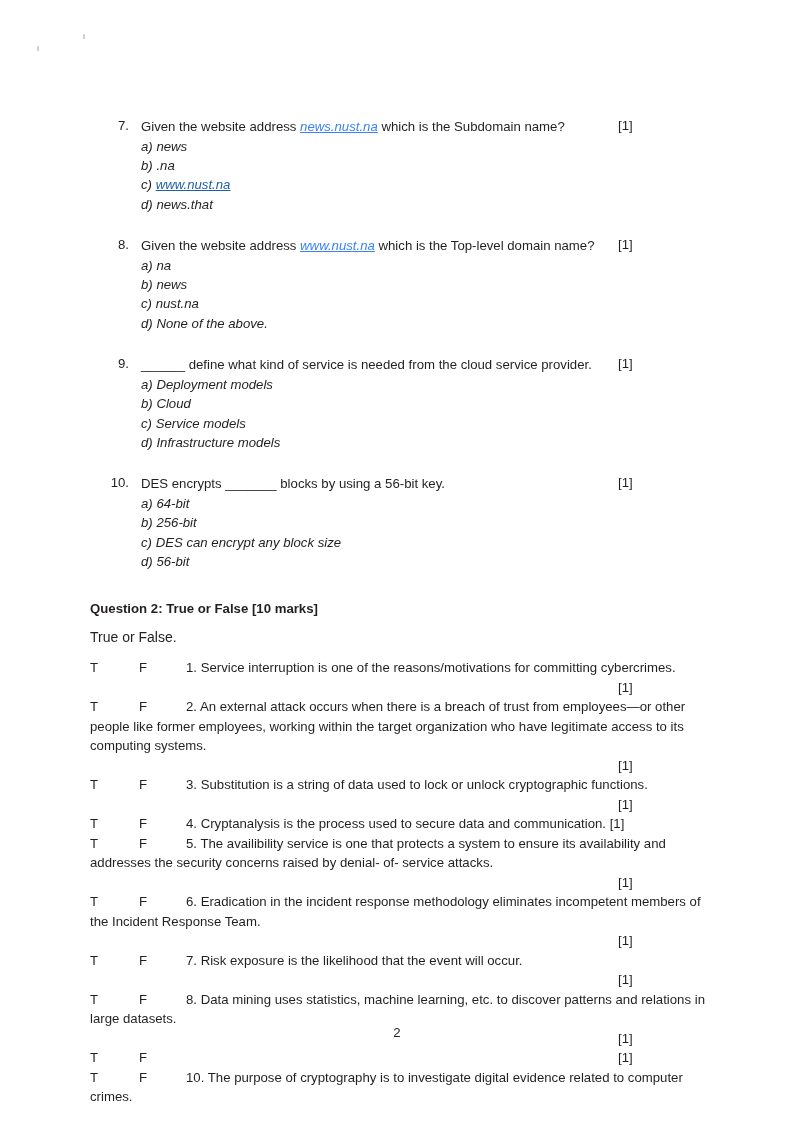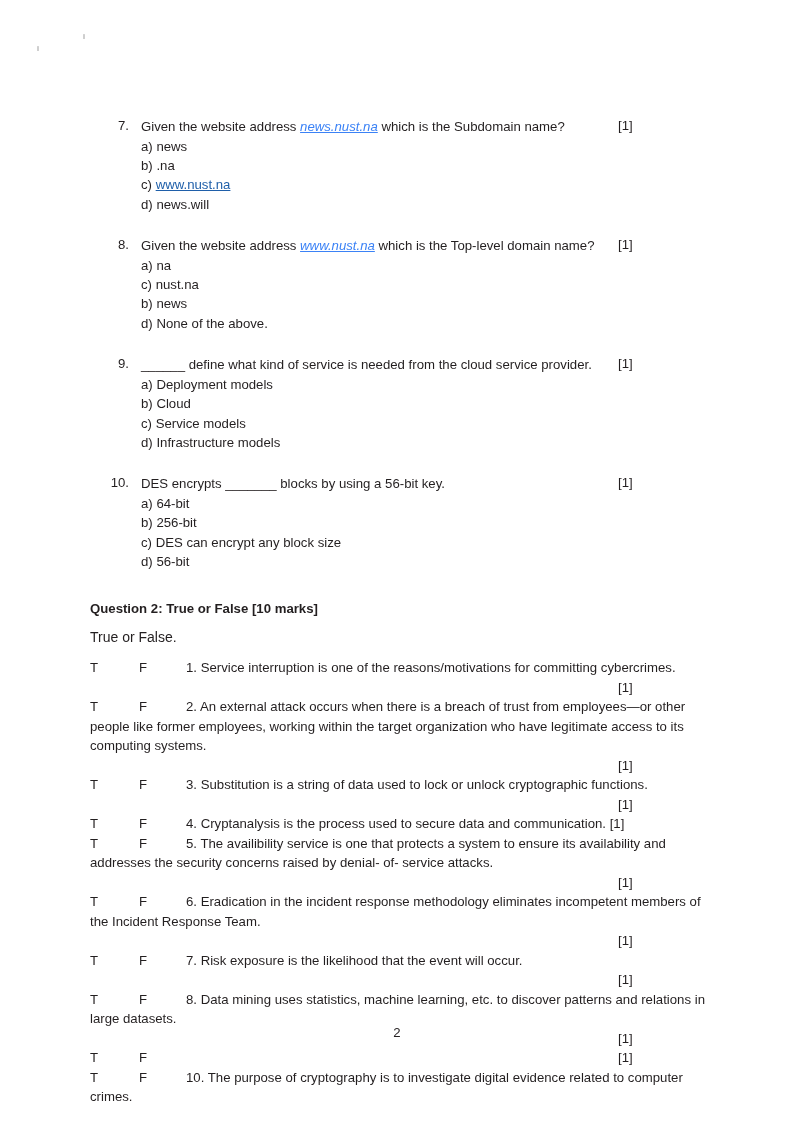--- a/index.html
+++ b/index.html
@@ -63,20 +63,21 @@
     position: absolute;
     left: 618px;
     top: 0;
     font-size: 13.2px;
     line-height: 19.5px;
   }
   .opts {
     margin: 0;
     padding: 0;
     list-style: none;
+    font-style: italic;
   }
   .opts li {
     margin-left: 141px;
     font-size: 13.2px;
     line-height: 19.4px;
   }
   a.link {
     color: #1f5fa9;
     text-decoration: underline;
   }
@@ -176,29 +177,29 @@
   <div class="speck speck-a"></div>
   <div class="speck speck-b"></div>
 
   <div class="mcq" id="mcq-root">
       <div class="q">
         <div class="q-head"><span class="q-num">7.</span><span class="q-text">Given the website address <a class="ilink" href="#">news.nust.na</a> which is the Subdomain name?</span><span class="q-marks">[1]</span></div>
         <ul class="opts">
           <li>a) news</li>
           <li>b) .na</li>
           <li>c) <a class="link" href="#">www.nust.na</a></li>
-          <li>d) news.will</li>
+          <li>d) news.that</li>
         </ul>
       </div>
       <div class="q">
         <div class="q-head"><span class="q-num">8.</span><span class="q-text">Given the website address <a class="ilink" href="#">www.nust.na</a> which is the Top-level domain name?</span><span class="q-marks">[1]</span></div>
         <ul class="opts">
           <li>a) na</li>
+          <li>b) news</li>
           <li>c) nust.na</li>
-          <li>b) news</li>
           <li>d) None of the above.</li>
         </ul>
       </div>
       <div class="q">
         <div class="q-head"><span class="q-num">9.</span><span class="q-text">______ define what kind of service is needed from the cloud service provider.</span><span class="q-marks">[1]</span></div>
         <ul class="opts">
           <li>a) Deployment models</li>
           <li>b) Cloud</li>
           <li>c) Service models</li>
           <li>d) Infrastructure models</li>

